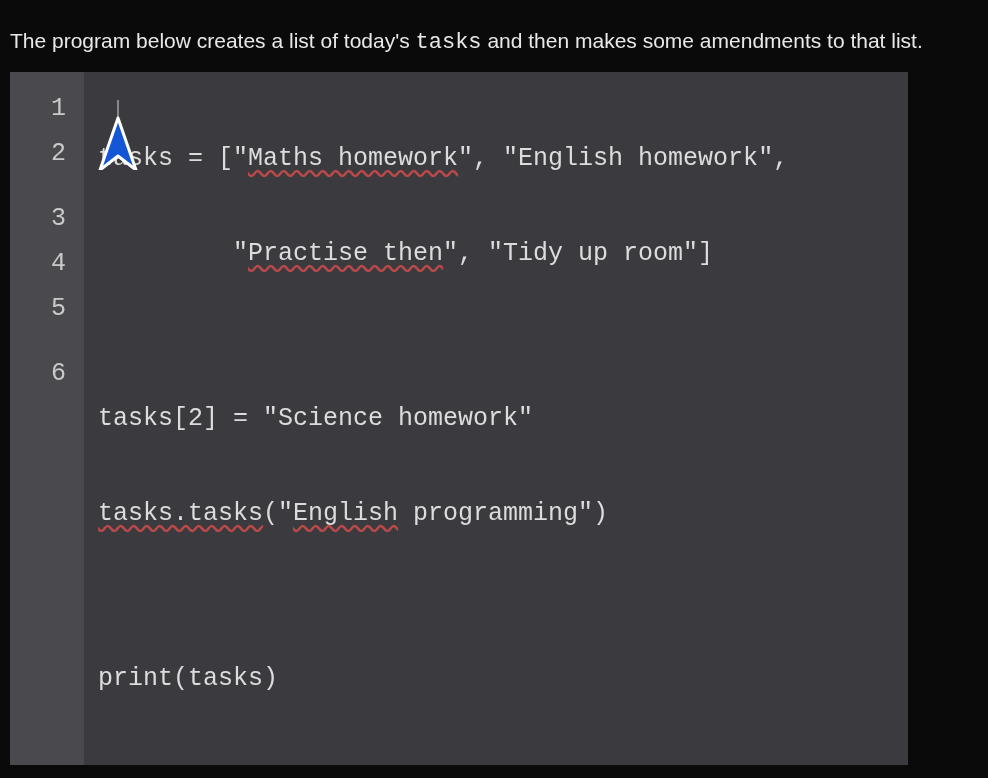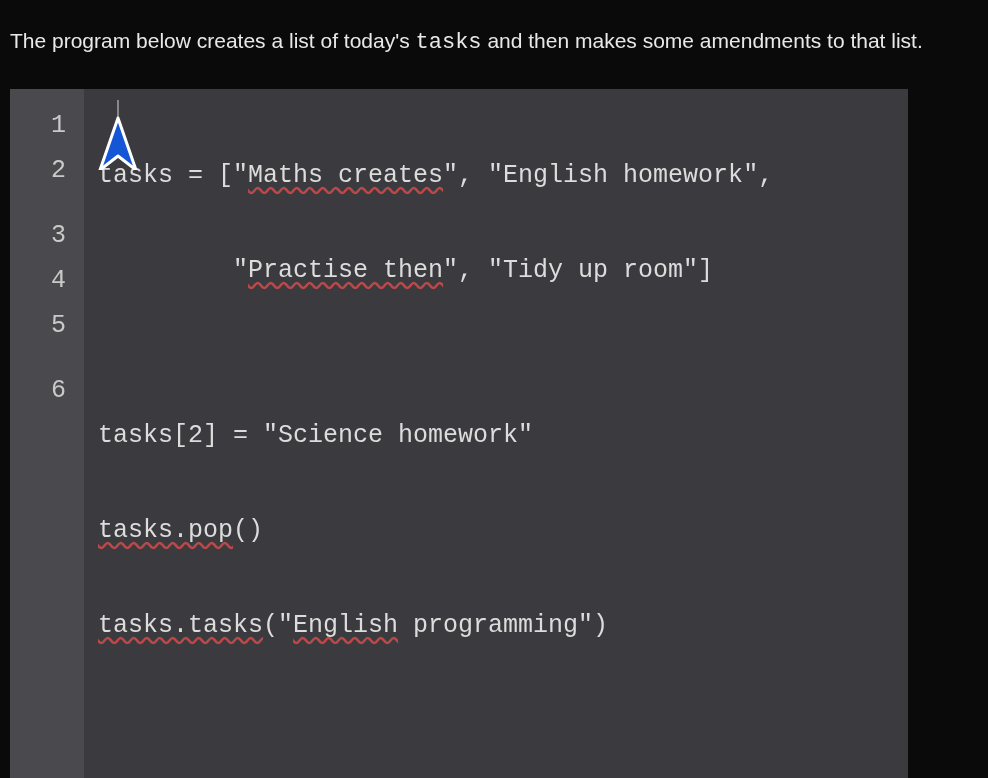--- a/index.html
+++ b/index.html
@@ -9,21 +9,21 @@
     font-family: -apple-system, BlinkMacSystemFont, "Segoe UI", Arial, sans-serif;
     font-size: 21px;
     width: 988px;
     height: 778px;
     overflow: hidden;
     padding: 10px;
     line-height: 1.65;
     font-weight: 300;
   }
   .intro {
-    margin-bottom: 28px;
+    margin-bottom: 11px;
     padding-top: 14px;
   }
   .intro .mono { font-family: "Courier New", monospace; font-size: 22px; }
   .codeblock {
     width: 898px;
     display: flex;
     background: #3b3b3f;
     font-family: "Courier New", monospace;
     font-size: 25px;
     line-height: 1.0;
@@ -68,25 +68,24 @@
     <div>1</div>
     <div>2</div>
     <div class="sep"></div>
     <div>3</div>
     <div>4</div>
     <div>5</div>
     <div class="sep"></div>
     <div>6</div>
   </div>
   <div class="codebody">
-    <div><span>tasks = ["</span><span class="spellwavy">Maths creates</span><span>", "English homework",</span></div>
+    <div><span>tasks = ["</span><span class="spellwavy">Maths homework</span><span>", "English homework",</span></div>
     <div><span>         "</span><span class="spellwavy">Practise then</span><span>", "Tidy up room"]</span></div>
     <div class="sep"></div>
     <div><span>tasks[2] = "Science homework"</span></div>
-    <div><span class="spellwavy">tasks.pop</span><span>()</span></div>
     <div><span class="spellwavy">tasks.tasks</span><span>("</span><span class="spellwavy">English</span><span> programming")</span></div>
     <div class="sep"></div>
     <div><span>print(tasks)</span></div>
   </div>
 </div>
 
 <div class="cursorwrap">
   <svg class="cursor-svg" viewBox="0 0 56 70">
     <line x1="28" y1="0" x2="28" y2="22" stroke="#888" stroke-width="2"></line>
     <path d="M28 18 L10 70 L28 56 L46 70 Z" fill="#1556d6" stroke="#ffffff" stroke-width="3" stroke-linejoin="round"></path>

